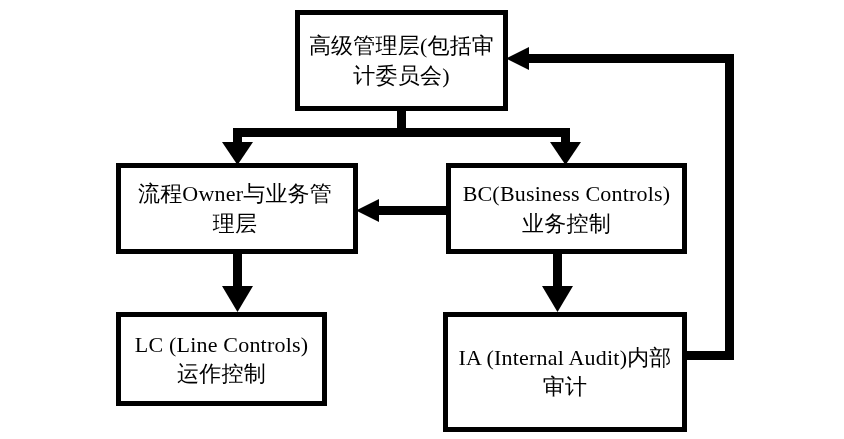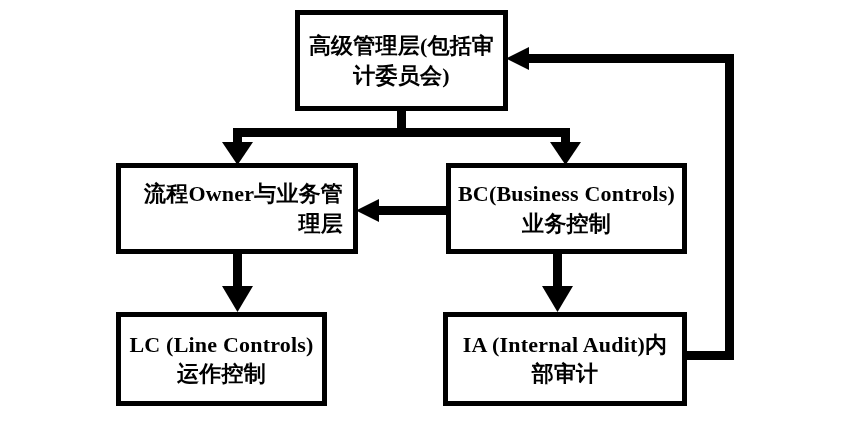--- a/index.html
+++ b/index.html
@@ -10,21 +10,20 @@
   }
   body {
     font-family: "Liberation Serif", "DejaVu Serif", serif;
   }
   #diagram-canvas {
     position: relative;
     width: 844px;
     height: 439px;
     background: #ffffff;
     overflow: hidden;
-    font-weight: bold;
   }
   #diagram-svg {
     position: absolute;
     left: 0;
     top: 0;
     width: 844px;
     height: 439px;
   }
   .node-box {
     position: absolute;
@@ -50,31 +49,31 @@
     word-break: break-word;
   }
   
   #node-senior-management {
     left: 295px;  top: 10px;  width: 213px;  height: 101px;
   }
   #node-process-owner {
     left: 116px;  top: 163px; width: 242px;  height: 91px;
   }
   #node-process-owner .node-label {
-    text-align: right;
+    text-align: center;
     padding-right: 10px;
   }
   #node-business-controls {
     left: 446px;  top: 163px; width: 241px;  height: 91px; justify-content: flex-end;
   }
   #node-line-controls {
     left: 116px;  top: 312px; width: 211px;  height: 94px;
   }
   #node-internal-audit {
-    left: 443px;  top: 312px; width: 244px;  height: 94px;
+    left: 443px;  top: 312px; width: 244px;  height: 120px;
   }
 </style>
 </head>
 <body>
 
 <div id="diagram-canvas">
 
   <svg id="diagram-svg" viewBox="0 0 844 439" xmlns="http://www.w3.org/2000/svg">
 
     <g>

